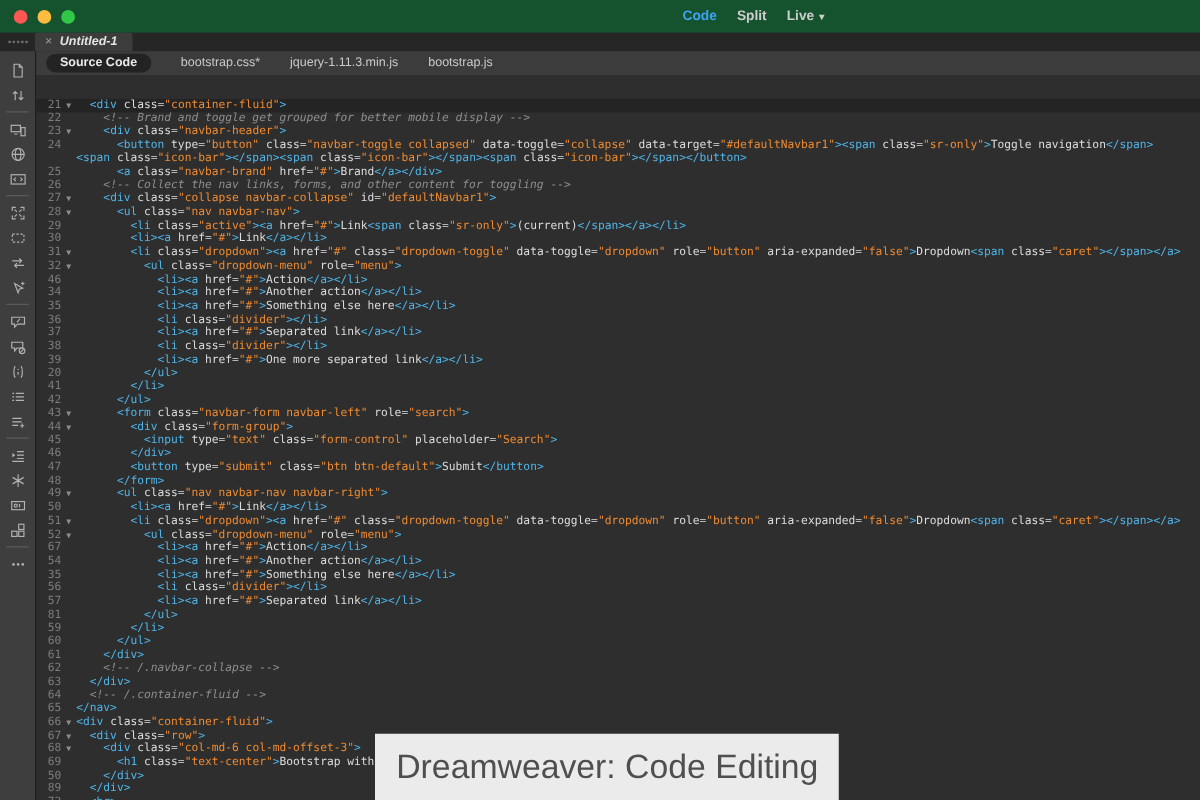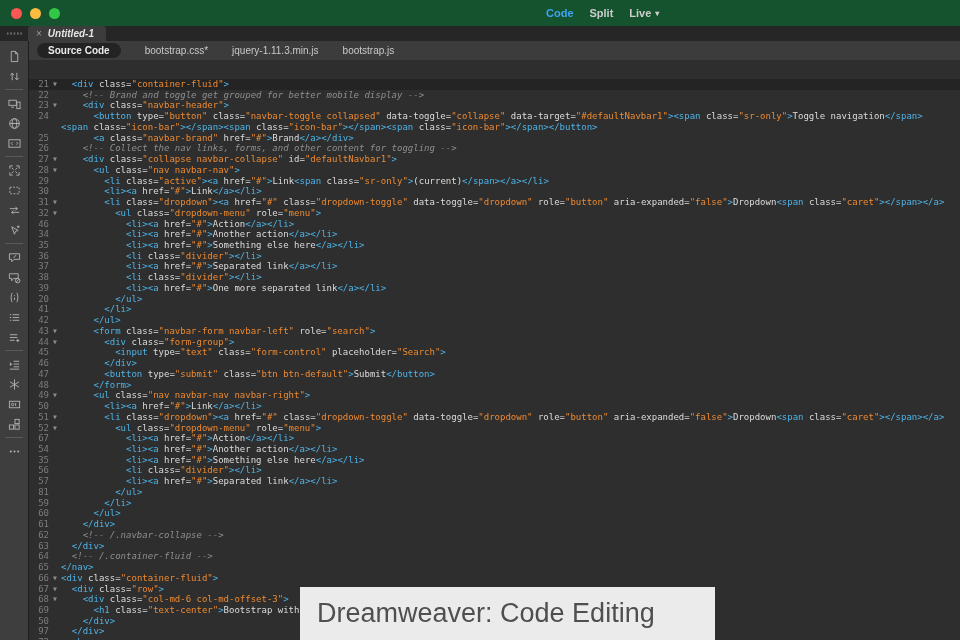--- a/index.html
+++ b/index.html
@@ -51,21 +51,21 @@
   .code-line.current { background:#242424; }
   .lnum { flex:0 0 20px; text-align:right; color:#7C7C7C; }
   .fold { flex:0 0 12px; text-align:center; color:#8C8C8C; font-size:6.5px; line-height:10.74px; }
   .ctext { flex:1; white-space:pre-wrap; word-break:break-word; color:#DCDCDC; padding-right:14px; }
   .tok-tag { color:#4FB4E8; }
   .tok-val { color:#EE8A31; }
   .tok-text { color:#DCDCDC; }
   .tok-comment { color:#8E8E8E; font-style:italic; }
 
   
-  .caption { position:absolute; left:300px; top:587px; width:415px; height:53px; background:#EBEBEB;
+  .caption { position:absolute; left:300px; top:587px; width:371px; height:53px; background:#EBEBEB;
              display:flex; align-items:center; padding-left:17px; font-size:27px; color:#4F4F4F; z-index:10; }
 </style>
 </head>
 <body>
 
 <div class="window">
 
   <div class="titlebar">
     <div class="traffic">
       <span class="light" style="background: rgb(252, 87, 83);"></span>
@@ -462,21 +462,21 @@
             <span class="lnum">69</span>
             <span class="fold"></span>
             <span class="ctext"><span class="tok-text">      </span><span class="tok-tag">&lt;h1</span><span class="tok-text"> class</span><span class="tok-text">=</span><span class="tok-val">"text-center"</span><span class="tok-tag">&gt;</span><span class="tok-text">Bootstrap with Dreamweaver</span><span class="tok-tag">&lt;/h1</span><span class="tok-tag">&gt;</span></span>
           </div>
           <div class="code-line">
             <span class="lnum">50</span>
             <span class="fold"></span>
             <span class="ctext"><span class="tok-text">    </span><span class="tok-tag">&lt;/div</span><span class="tok-tag">&gt;</span></span>
           </div>
           <div class="code-line">
-            <span class="lnum">97</span>
+            <span class="lnum">89</span>
             <span class="fold"></span>
             <span class="ctext"><span class="tok-text">  </span><span class="tok-tag">&lt;/div</span><span class="tok-tag">&gt;</span></span>
           </div>
           <div class="code-line">
             <span class="lnum">72</span>
             <span class="fold"></span>
             <span class="ctext"><span class="tok-text">  </span><span class="tok-tag">&lt;hr</span><span class="tok-tag">&gt;</span></span>
           </div>
           <div class="code-line">
             <span class="lnum">73</span>

